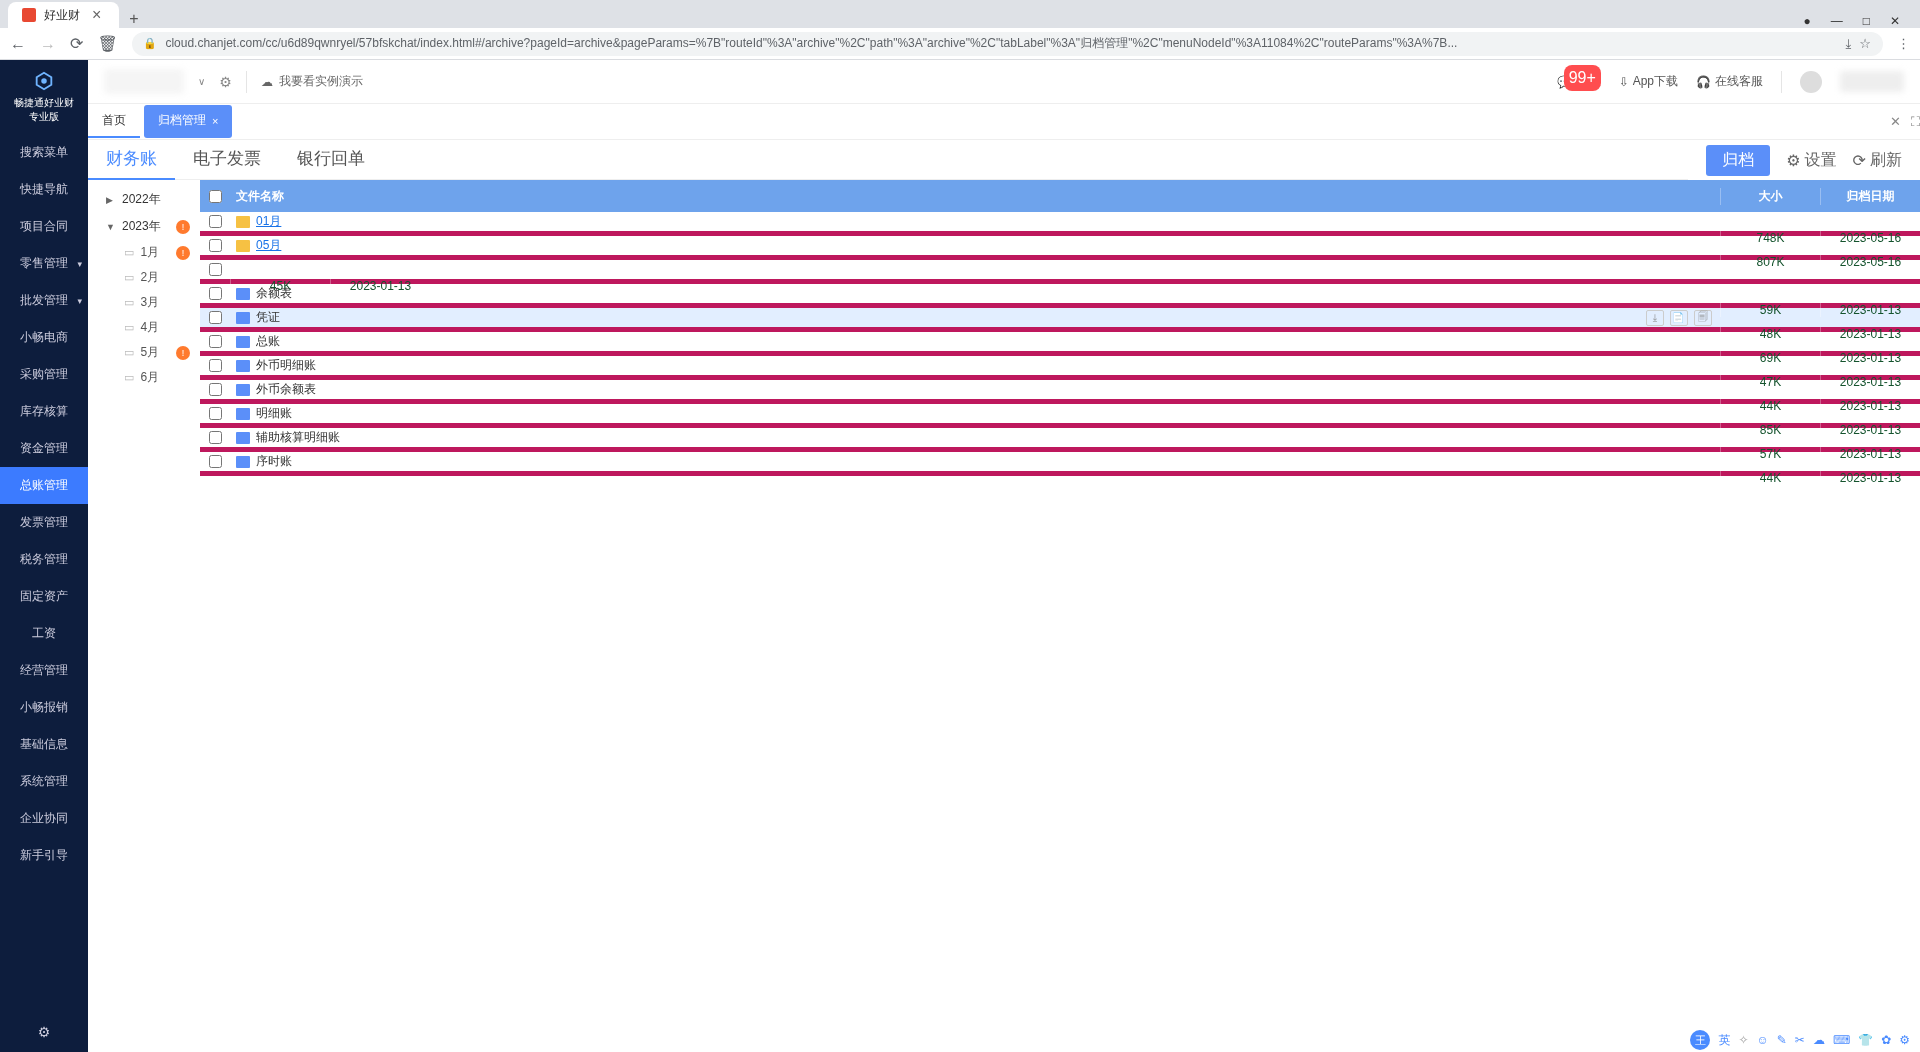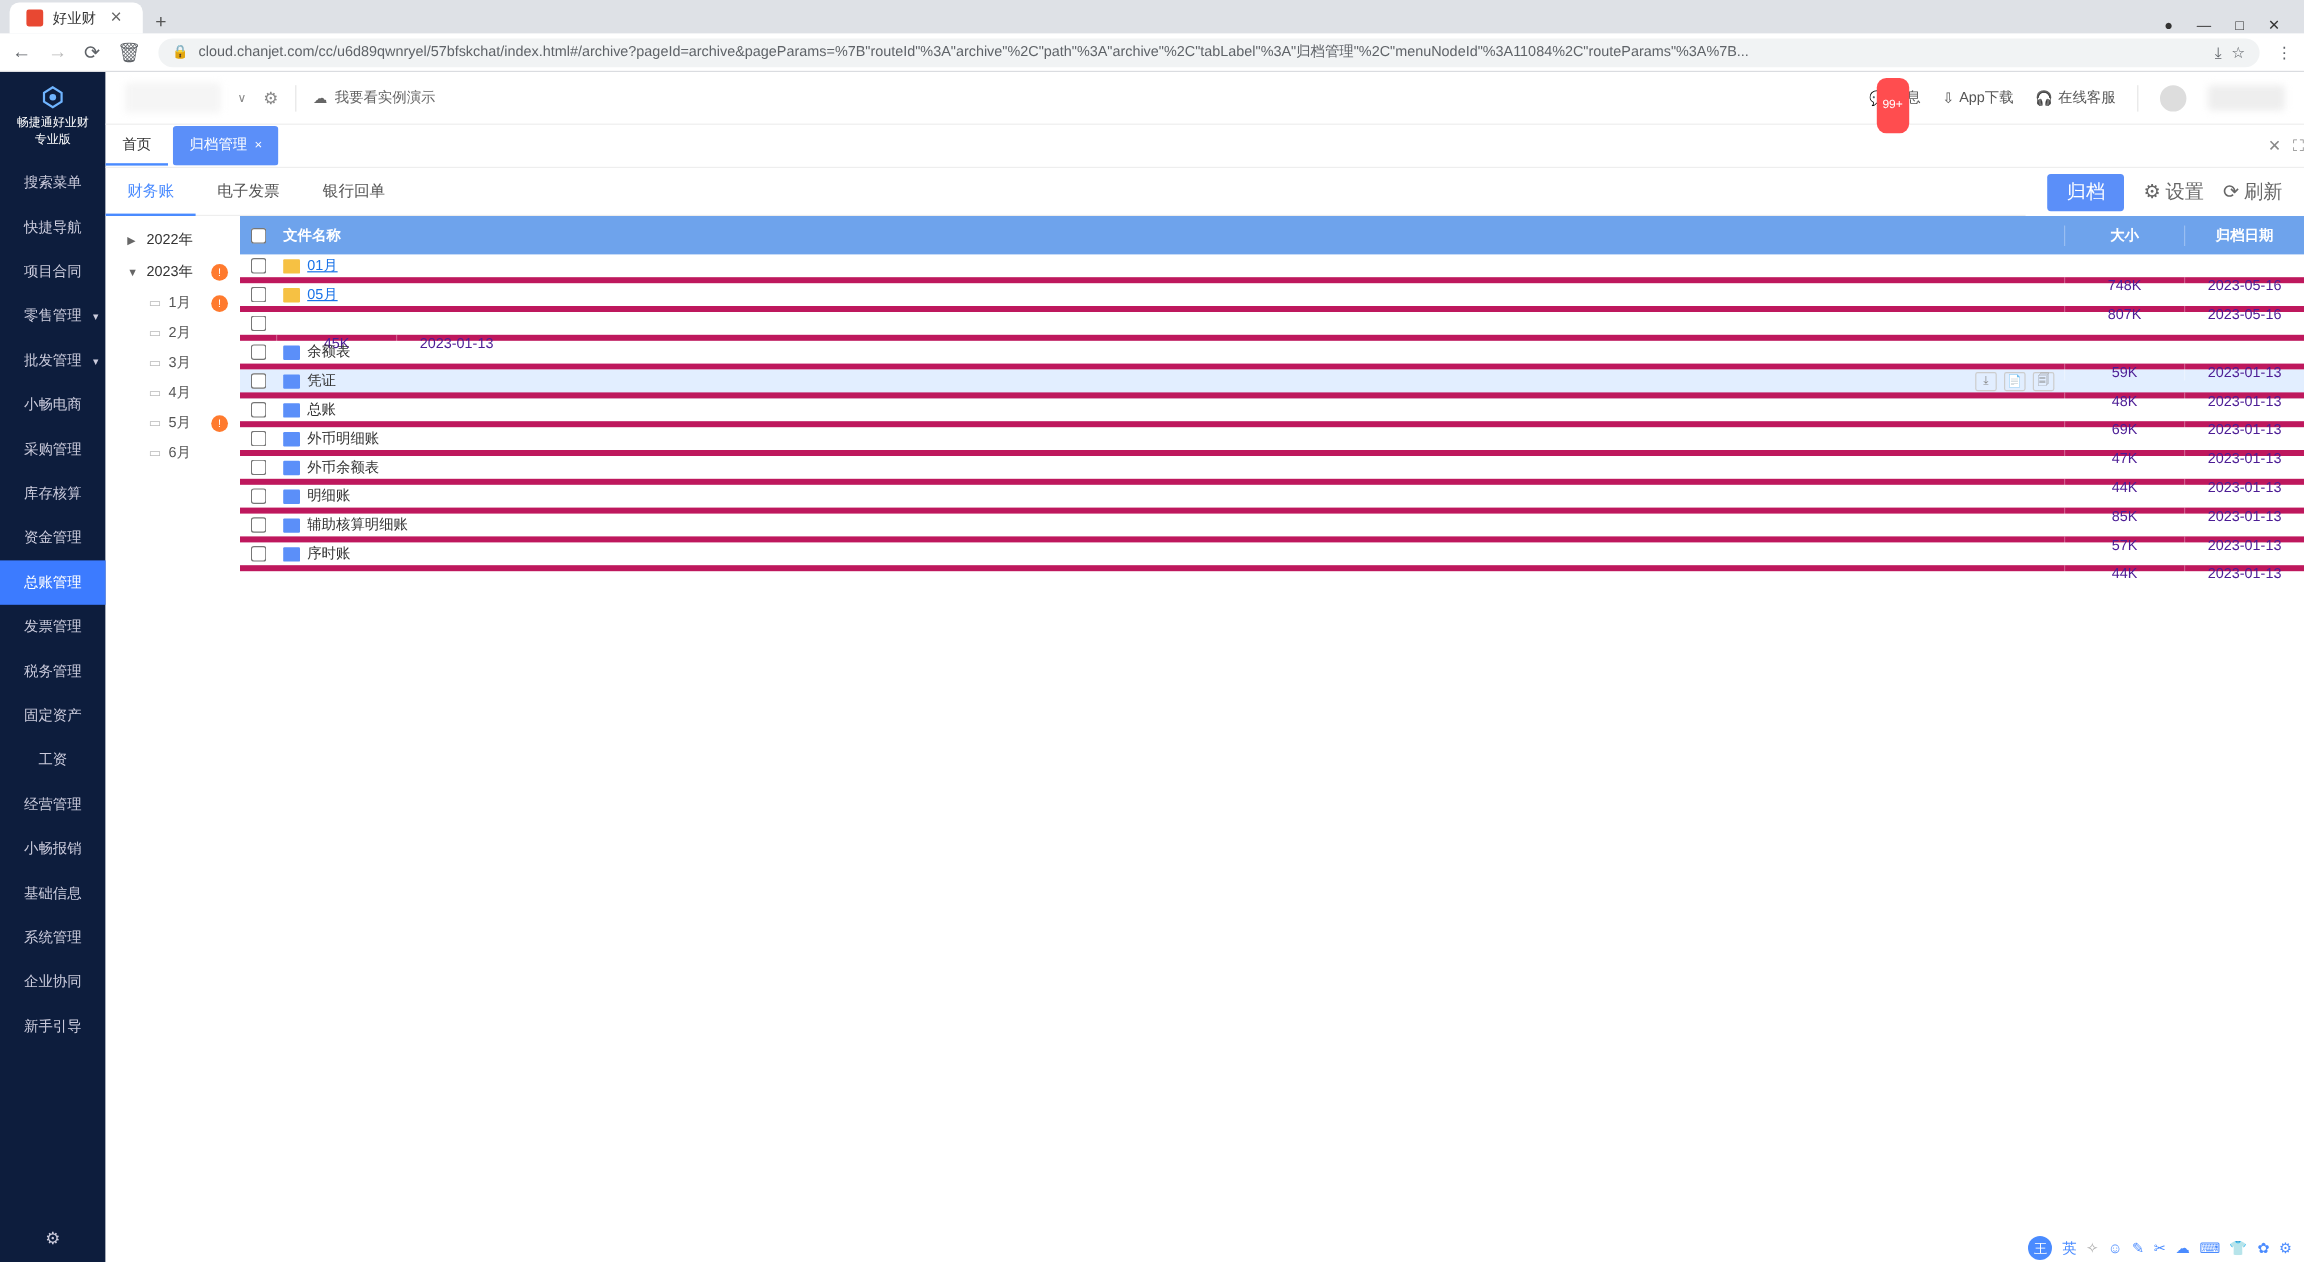--- a/index.html
+++ b/index.html
@@ -34,34 +34,34 @@
 
 .main { flex: 1; display: flex; flex-direction: column; background: #fff; }
 .topbar { height: 44px; border-bottom: 1px solid #eee; display: flex; align-items: center; padding: 0 16px; gap: 14px; font-size: 12px; }
 .org-select { background: #f5f5f5; filter: blur(3px); padding: 4px 16px; border-radius: 3px; color: #999; }
 .org-caret { color: #888; font-size: 10px; }
 .gear-icon { color: #888; font-size: 14px; }
 .divider-v { width: 1px; height: 22px; background: #e5e5e5; }
 .demo-link { display: flex; align-items: center; gap: 6px; color: #666; cursor:pointer; }
 .topbar-right { margin-left: auto; display: flex; align-items: center; gap: 18px; color: #555; }
 .tr-item { display: flex; align-items: center; gap: 4px; cursor:pointer; position:relative; }
-.badge { position:absolute; top:-8px; left:6px; background:#ff4d4f; color:#fff; font-size:10px; padding:16px 5px; border-radius:8px; line-height:14px;text-align:right; }
+.badge { position:absolute; top:-8px; left:6px; background:#ff4d4f; color:#fff; font-size:16px; padding:6px 5px; border-radius:8px; line-height:14px;text-align:right; }
 .avatar { width: 22px; height: 22px; background: #ddd; border-radius: 50%; }
 .user-blur { background:#eee; filter:blur(3px); padding:2px 14px; border-radius:3px; }
 
 .tabs-row { height: 36px; display: flex; align-items: center; padding: 0 0; border-bottom: 1px solid #eee; gap: 4px; }
 .page-tab { padding: 7px 14px; font-size: 12px; cursor: pointer; border-bottom: 2px solid transparent; }
 .page-tab.home { border-bottom-color: #4a8bff; color:#333; }
 .page-tab.active { background: #5b8ff9; color: #fff; border-radius: 3px; display:flex; align-items:center; gap:6px; }
 .page-tab .tab-x { font-size: 11px; }
 .tabs-right { margin-left:auto; display:flex; gap:10px; color:#888; font-size:13px; }
 
 .content { flex:1; display:flex; }
 .stabs { height:40px; display:flex; align-items:center; border-bottom:1px solid #eee; }
-.stab { padding:0 18px; height:40px; display:flex; align-items:center; font-size:13px; cursor:pointer; border-bottom:2px solid transparent; color:#555; }
+.stab { padding:0 18px; height:40px; display:flex; align-items:center; font-size:17px; cursor:pointer; border-bottom:2px solid transparent; color:#555; }
 .stab.active { color:#4a8bff; border-bottom-color:#4a8bff; }
 .toolbar-row { height:40px; display:flex; align-items:center; justify-content:flex-start; padding:0 18px; gap:16px; font-size:16px; border-bottom:1px solid #eee; }
 .btn-primary { background:#5b8ff9; color:#fff; padding:5px 16px; border-radius:3px; cursor:pointer; }
 .tool-link { color:#666; cursor:pointer; display:flex; align-items:center; gap:4px; }
 .tree-panel { width:112px; padding:6px 0; font-size:12px; }
 .tree-node { padding:5px 10px 5px 18px; display:flex; align-items:center; gap:6px; cursor:pointer; color:#333; }
 .tree-node .tri { font-size:9px; width:10px; color:#666; }
 .tree-node .dot { width:14px; height:14px; background:#ff7a2e; border-radius:50%; color:#fff; font-size:9px; display:flex; align-items:center; justify-content:center; margin-left:auto; }
 .tree-sub { padding:4px 10px 4px 36px; display:flex; align-items:center; gap:6px; cursor:pointer; color:#555; }
 .tree-sub .folder { color:#bbb; font-size:11px; }
@@ -75,21 +75,21 @@
 .col-size { width:100px; text-align:center; border-left:1px solid rgba(255,255,255,0.3); }
 .col-date { width:100px; text-align:center; border-left:1px solid rgba(255,255,255,0.3); }
 .trow { height:24px; display:flex; align-items:center; font-size:12px; border-bottom:5px solid #be185d; }
 .trow.highlight { background:#e2eeff; }
 .trow .col-check input { }
 .trow .col-name { display:flex; align-items:center; gap:6px; padding-left:6px; }
 .trow .file-icon { width:14px; height:12px; display:inline-block; }
 .trow .folder-ic { background:#f6c143; border-radius:1px; }
 .trow .doc-ic { background:#5b8ff9; border-radius:1px; }
 .trow .col-name a { color:#1a73e8; text-decoration:underline; cursor:pointer; }
-.trow .col-size, .trow .col-date { color:#4c1d95;margin-top:32px; }
+.trow .col-size, .trow .col-date { color:#14532d;margin-top:32px; }
 .row-actions { margin-left:auto; display:flex; gap:6px; padding-right:8px; color:#888; font-size:12px; }
 .row-actions span { border:1px solid #ccc; width:18px; height:16px; display:flex; align-items:center; justify-content:center; border-radius:2px; cursor:pointer; font-size:10px; }
 
 .bottom-tray { position:fixed; bottom:2px; right:10px; display:flex; gap:8px; align-items:center; font-size:12px; color:#4a8bff; }
 .bottom-tray .circ { width:20px; height:20px; border-radius:50%; background:#4a8bff; color:#fff; display:flex; align-items:center; justify-content:center; font-size:11px; }
 .bottom-tray span { cursor:pointer; }
 </style>
 </head>
 <body>
 

